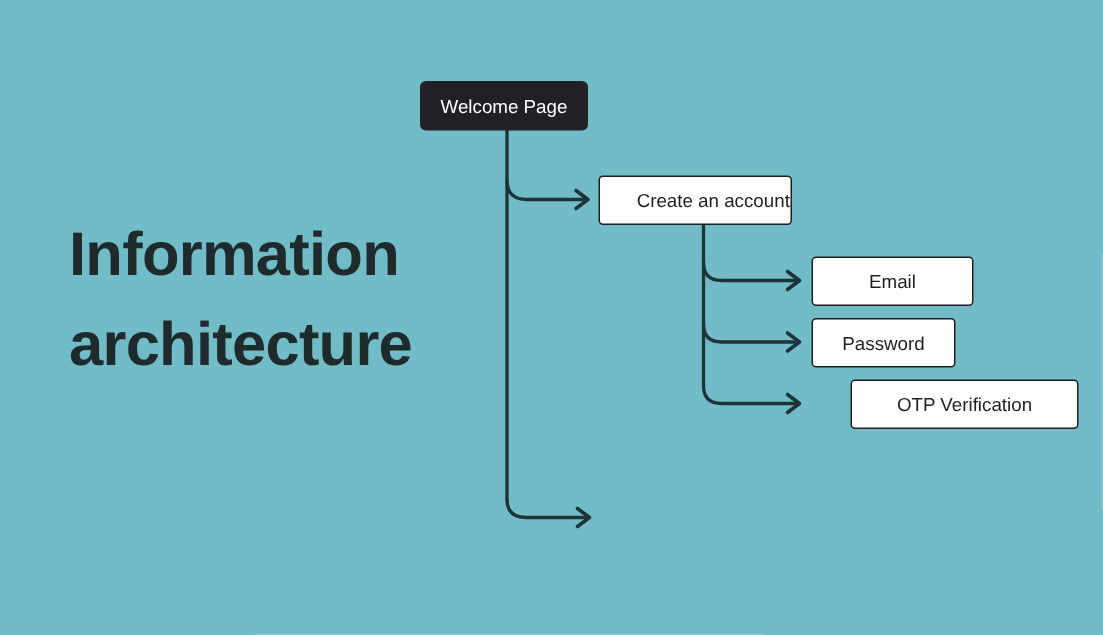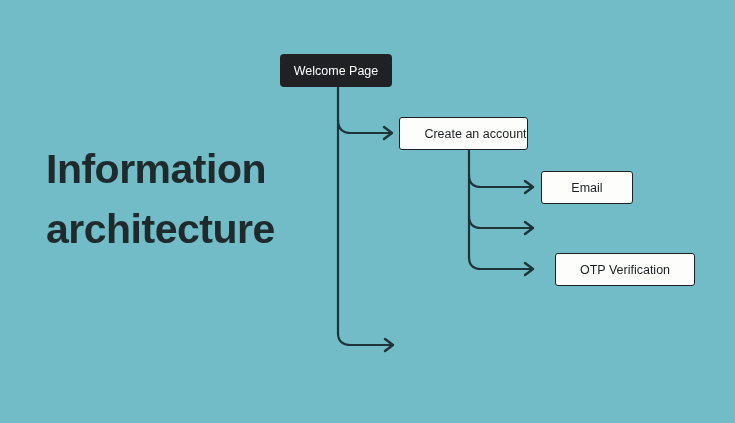--- a/index.html
+++ b/index.html
@@ -72,23 +72,23 @@
     border-radius: 4px;
   }
   .node.light {
     background: #fdfdfb;
     color: #1d2023;
     border: 1.6px solid #1d2023;
   }
 
   #node-welcome   { left: 280px; top: 54px;  width: 112px; height: 33px; }
   #node-create    { left: 399px; top: 117px; width: 129px; height: 33px; padding-left: 24px; }
-  #node-email     { left: 541px; top: 171px; width: 92px;  height: 33px; }
+  #node-email     { left: 541px; top: 171px; width: 108px;  height: 33px; }
   #node-password  { left: 541px; top: 212px; width: 96px;  height: 33px; }
-  #node-otp       { left: 555px; top: 253px; width: 140px; height: 33px; }
+  #node-otp       { left: 567px; top: 253px; width: 152px; height: 33px; }
   #node-login     { left: 400px; top: 329px; width: 74px;  height: 33px; }
 </style>
 </head>
 <body>
 
 <div id="canvas" style="background: rgb(113, 188, 199);">
 
   <div id="title-block" style="color: rgb(30, 42, 44);">Information
 architecture</div>
 
@@ -114,16 +114,17 @@
     <path class="arrowhead" d="M 525 263 L 533 269 L 525 275" stroke="#1d3538"></path>
   </svg>
 
   <div class="node dark" id="node-welcome">Welcome Page</div>
 
   <div class="node light" id="node-create">Create an account</div>
 
 
   <div class="node light" id="node-email">Email</div>
 
+  <div class="node light" id="node-password">Password</div>
 
   <div class="node light" id="node-otp">OTP Verification</div>
 
 </div>
 
 </body></html>

